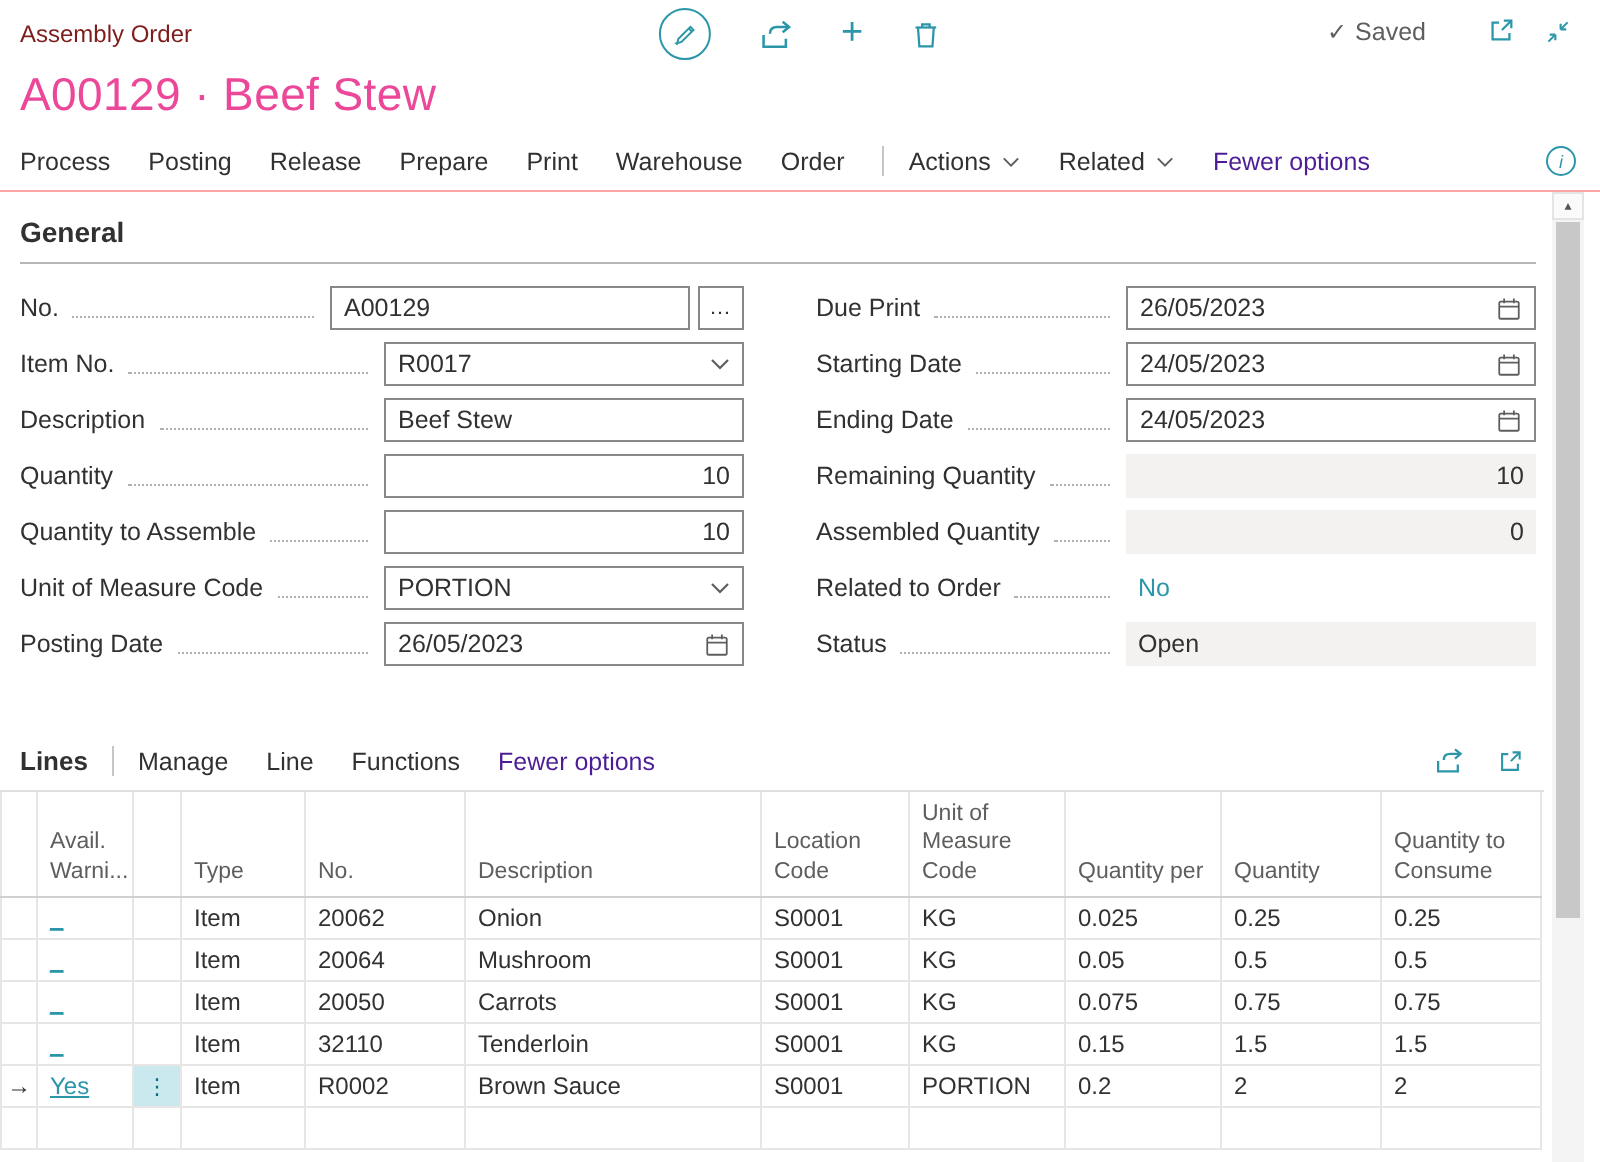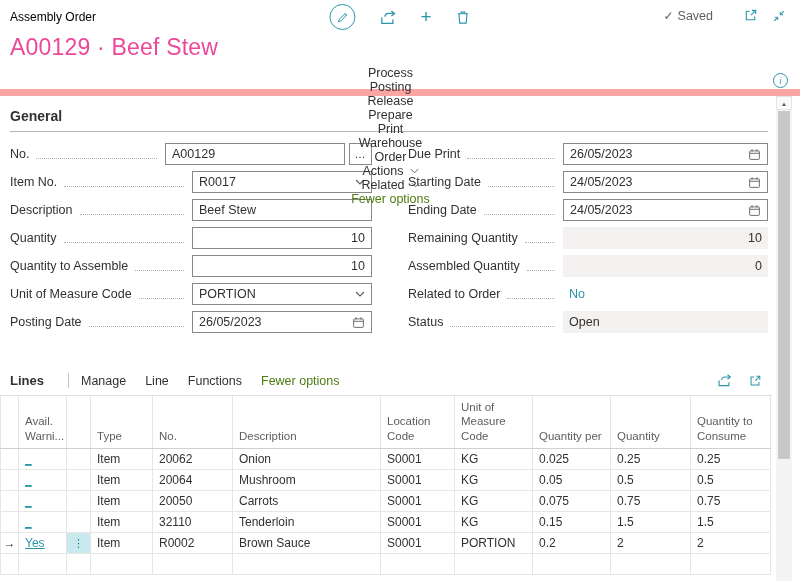--- a/index.html
+++ b/index.html
@@ -6,40 +6,40 @@
   html,body { margin:0; padding:0; }
   body {
     width:800px; height:581px; overflow:hidden; position:relative;
     background:#fff; color:#323130;
     font-family:"Liberation Sans", sans-serif; font-size:12.5px;
   }
   svg { display:block; }
 
   
   .top-header { position:relative; height:34px; }
-  .caption { position:absolute; left:10px; top:10px; font-size:12px; color:#000000; }
+  .caption { position:absolute; left:10px; top:10px; font-size:12px; color:#7f1d1d; }
   .center-icons { position:absolute; left:50%; top:4px; transform:translateX(-50%);
     display:flex; align-items:center; gap:24px; }
   .icon-btn { background:none; border:none; padding:0; cursor:pointer; display:flex; align-items:center; justify-content:center; }
   .edit-circle { width:26px; height:26px; border:1px solid #2b96a9; border-radius:50%; }
   .right-status { position:absolute; right:14px; top:8px; display:flex; align-items:center; gap:14px; }
   .saved { display:flex; align-items:center; gap:4px; color:#605e5c; font-size:12.5px; margin-right:16px; }
   .saved .chk { font-size:12px; color:#605e5c; }
 
   
   .title-row { height:32px; padding-left:10px; }
   .page-title { font-size:23px; font-weight:300; color:#ec4899; letter-spacing:0.2px; }
 
   
   .menu-bar { position:relative; display:flex; align-items:center; height:30px;
-    padding:0 10px; border-bottom:7px solid #fca5a5;flex-direction:column; }
+    padding:0 10px; border-bottom:1px solid #fca5a5; }
   .menu-item { margin-right:19px; color:#323130; cursor:pointer; white-space:nowrap; }
   .menu-divider { width:1px; height:15px; background:#c8c6c4; margin:0 12px 0 0; }
   .menu-drop { display:flex; align-items:center; gap:6px; }
-  .fewer { color:#4d7c0f; }
+  .fewer { color:#4c1d95; }
   .info-btn { position:absolute; right:12px; top:7px; width:15px; height:15px;
     border:1px solid #2b96a9; border-radius:50%; color:#2b96a9; font-size:9px;
     font-style:italic; display:flex; align-items:center; justify-content:center;
     background:#fff; cursor:pointer; }
 
   
   .content { width:772px; }
 
   .general { padding:12px 0 0 10px; }
   .section-heading { font-size:14px; font-weight:bold; color:#323130; }
@@ -63,21 +63,21 @@
   .readonly .roval { flex:1; }
   .readonly.num .roval { text-align:right; }
   .nobox { border:none; background:transparent; padding-left:6px; }
   .linkval { color:#2b96a9; }
   .assist-btn { width:23px; height:22px; border:1px solid #8a8886; background:#fff;
     font-size:11px; line-height:1; color:#323130; letter-spacing:1px; cursor:pointer; padding:0; }
 
   
   .lines-bar { position:relative; display:flex; align-items:center; height:30px;
     margin-top:30px; padding:0 10px; border-bottom:1px solid #e1dfdd; }
-  .lines-title { font-weight:bold; font-size:13px; margin-right:24px; }
+  .lines-title { font-weight:bold; font-size:13px; margin-right:12px; }
   .lines-icons { position:absolute; right:10px; top:7px; display:flex; gap:16px; }
 
   table.grid { border-collapse:collapse; width:770px; table-layout:fixed; }
   .grid th { font-weight:normal; font-size:11.5px; color:#605e5c; text-align:left;
     vertical-align:bottom; padding:4px 6px 5px 6px; border-bottom:1px solid #d2d0ce;
     border-right:1px solid #e8e6e4; line-height:1.25; }
   .grid th.first { border-left:1px solid #e8e6e4; }
   .grid th.r, .grid td.r { text-align:left; }
   .grid td { height:21px; padding:1px 6px; font-size:12px; color:#323130;
     border-right:1px solid #e8e6e4; border-bottom:1px solid #e8e6e4;

